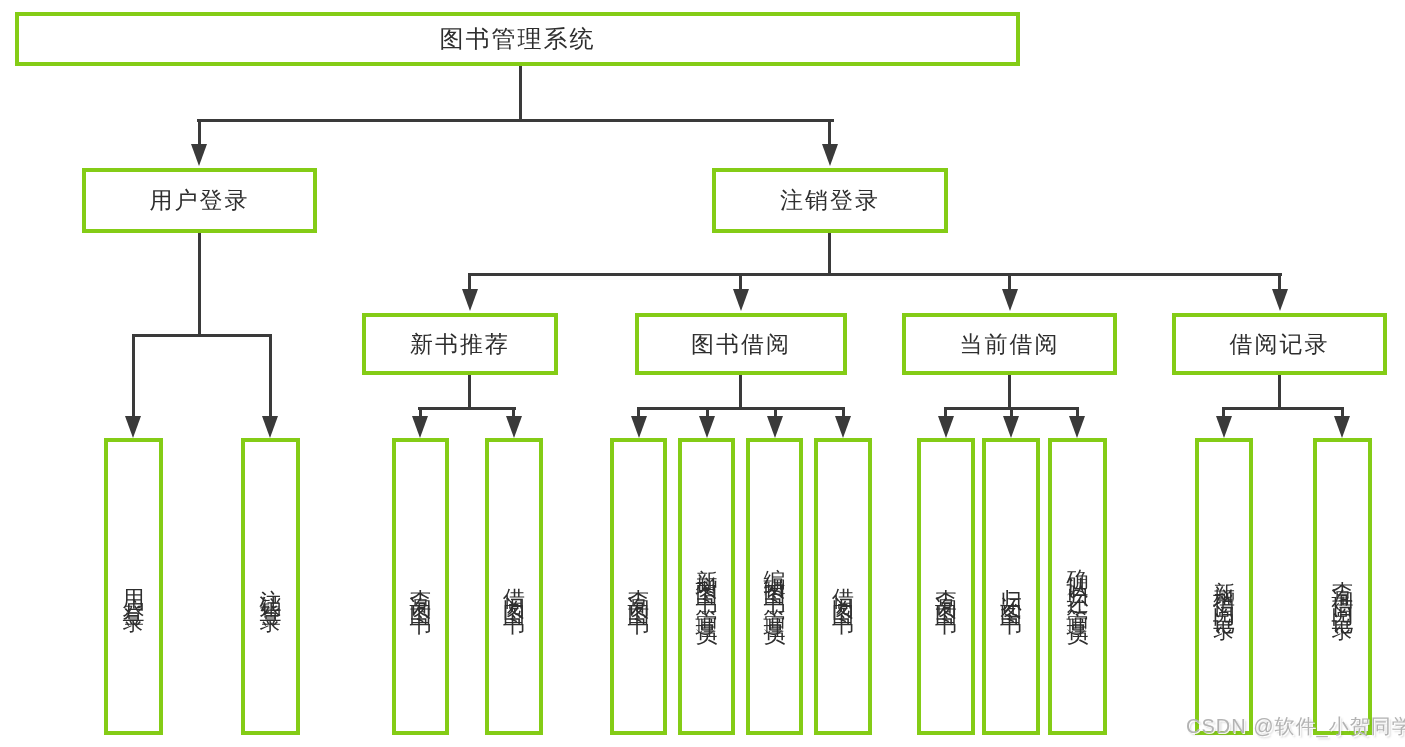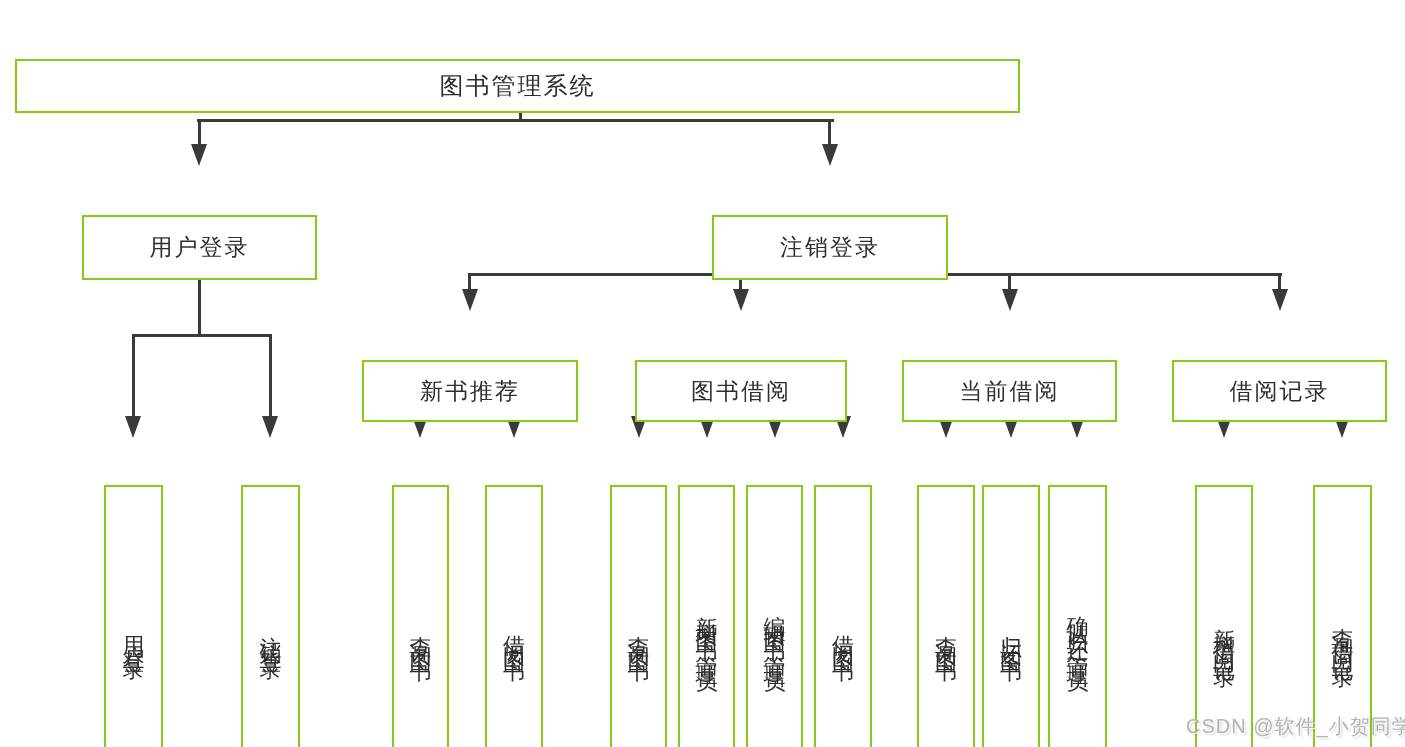--- a/index.html
+++ b/index.html
@@ -12,46 +12,45 @@
     position: relative;
     width: 1405px;
     height: 747px;
     background: #ffffff;
     overflow: hidden;
   }
   
   .box {
     position: absolute;
     box-sizing: border-box;
-    border: 2px solid #84cc16;
+    border: 4px solid #84cc16;
     background: #ffffff;
     display: flex;
     align-items: center;
     justify-content: center;
     color: #2e2e2e;
-    margin-top: 47px;
   }
   .box .hlabel {
     font-size: 23px;
     letter-spacing: 2px;
     white-space: nowrap;
   }
   #box-root .hlabel { font-size: 24px; }
   .leaf .vlabel {
     writing-mode: vertical-rl;
     font-size: 22px;
     letter-spacing: 8px;
     line-height: 1;
     color: #2e2e2e;
   }
   
   #box-root            { left: 15px;   top: 12px;  width: 1005px; height: 54px; }
   #box-user-login      { left: 82px;   top: 168px; width: 235px;  height: 65px; }
   #box-book-mgmt       { left: 712px;  top: 168px; width: 236px;  height: 65px; }
-  #box-new-books       { left: 362px;  top: 313px; width: 216px;  height: 62px; }
+  #box-new-books       { left: 362px;  top: 313px; width: 196px;  height: 62px; }
   #box-book-borrow     { left: 635px;  top: 313px; width: 212px;  height: 62px; }
   #box-current-borrow  { left: 902px;  top: 313px; width: 215px;  height: 62px; }
   #box-borrow-records  { left: 1172px; top: 313px; width: 215px;  height: 62px; }
   .leaf { top: 438px; height: 297px; }
   #leaf-user-login { left: 104px;  width: 59px; }
   #leaf-logout     { left: 241px;  width: 59px; }
   #leaf-nb-query   { left: 392px;  width: 57px; }
   #leaf-nb-borrow  { left: 485px;  width: 58px; }
   #leaf-bb-query   { left: 610px;  width: 57px; }
   #leaf-bb-add     { left: 678px;  width: 57px; }

